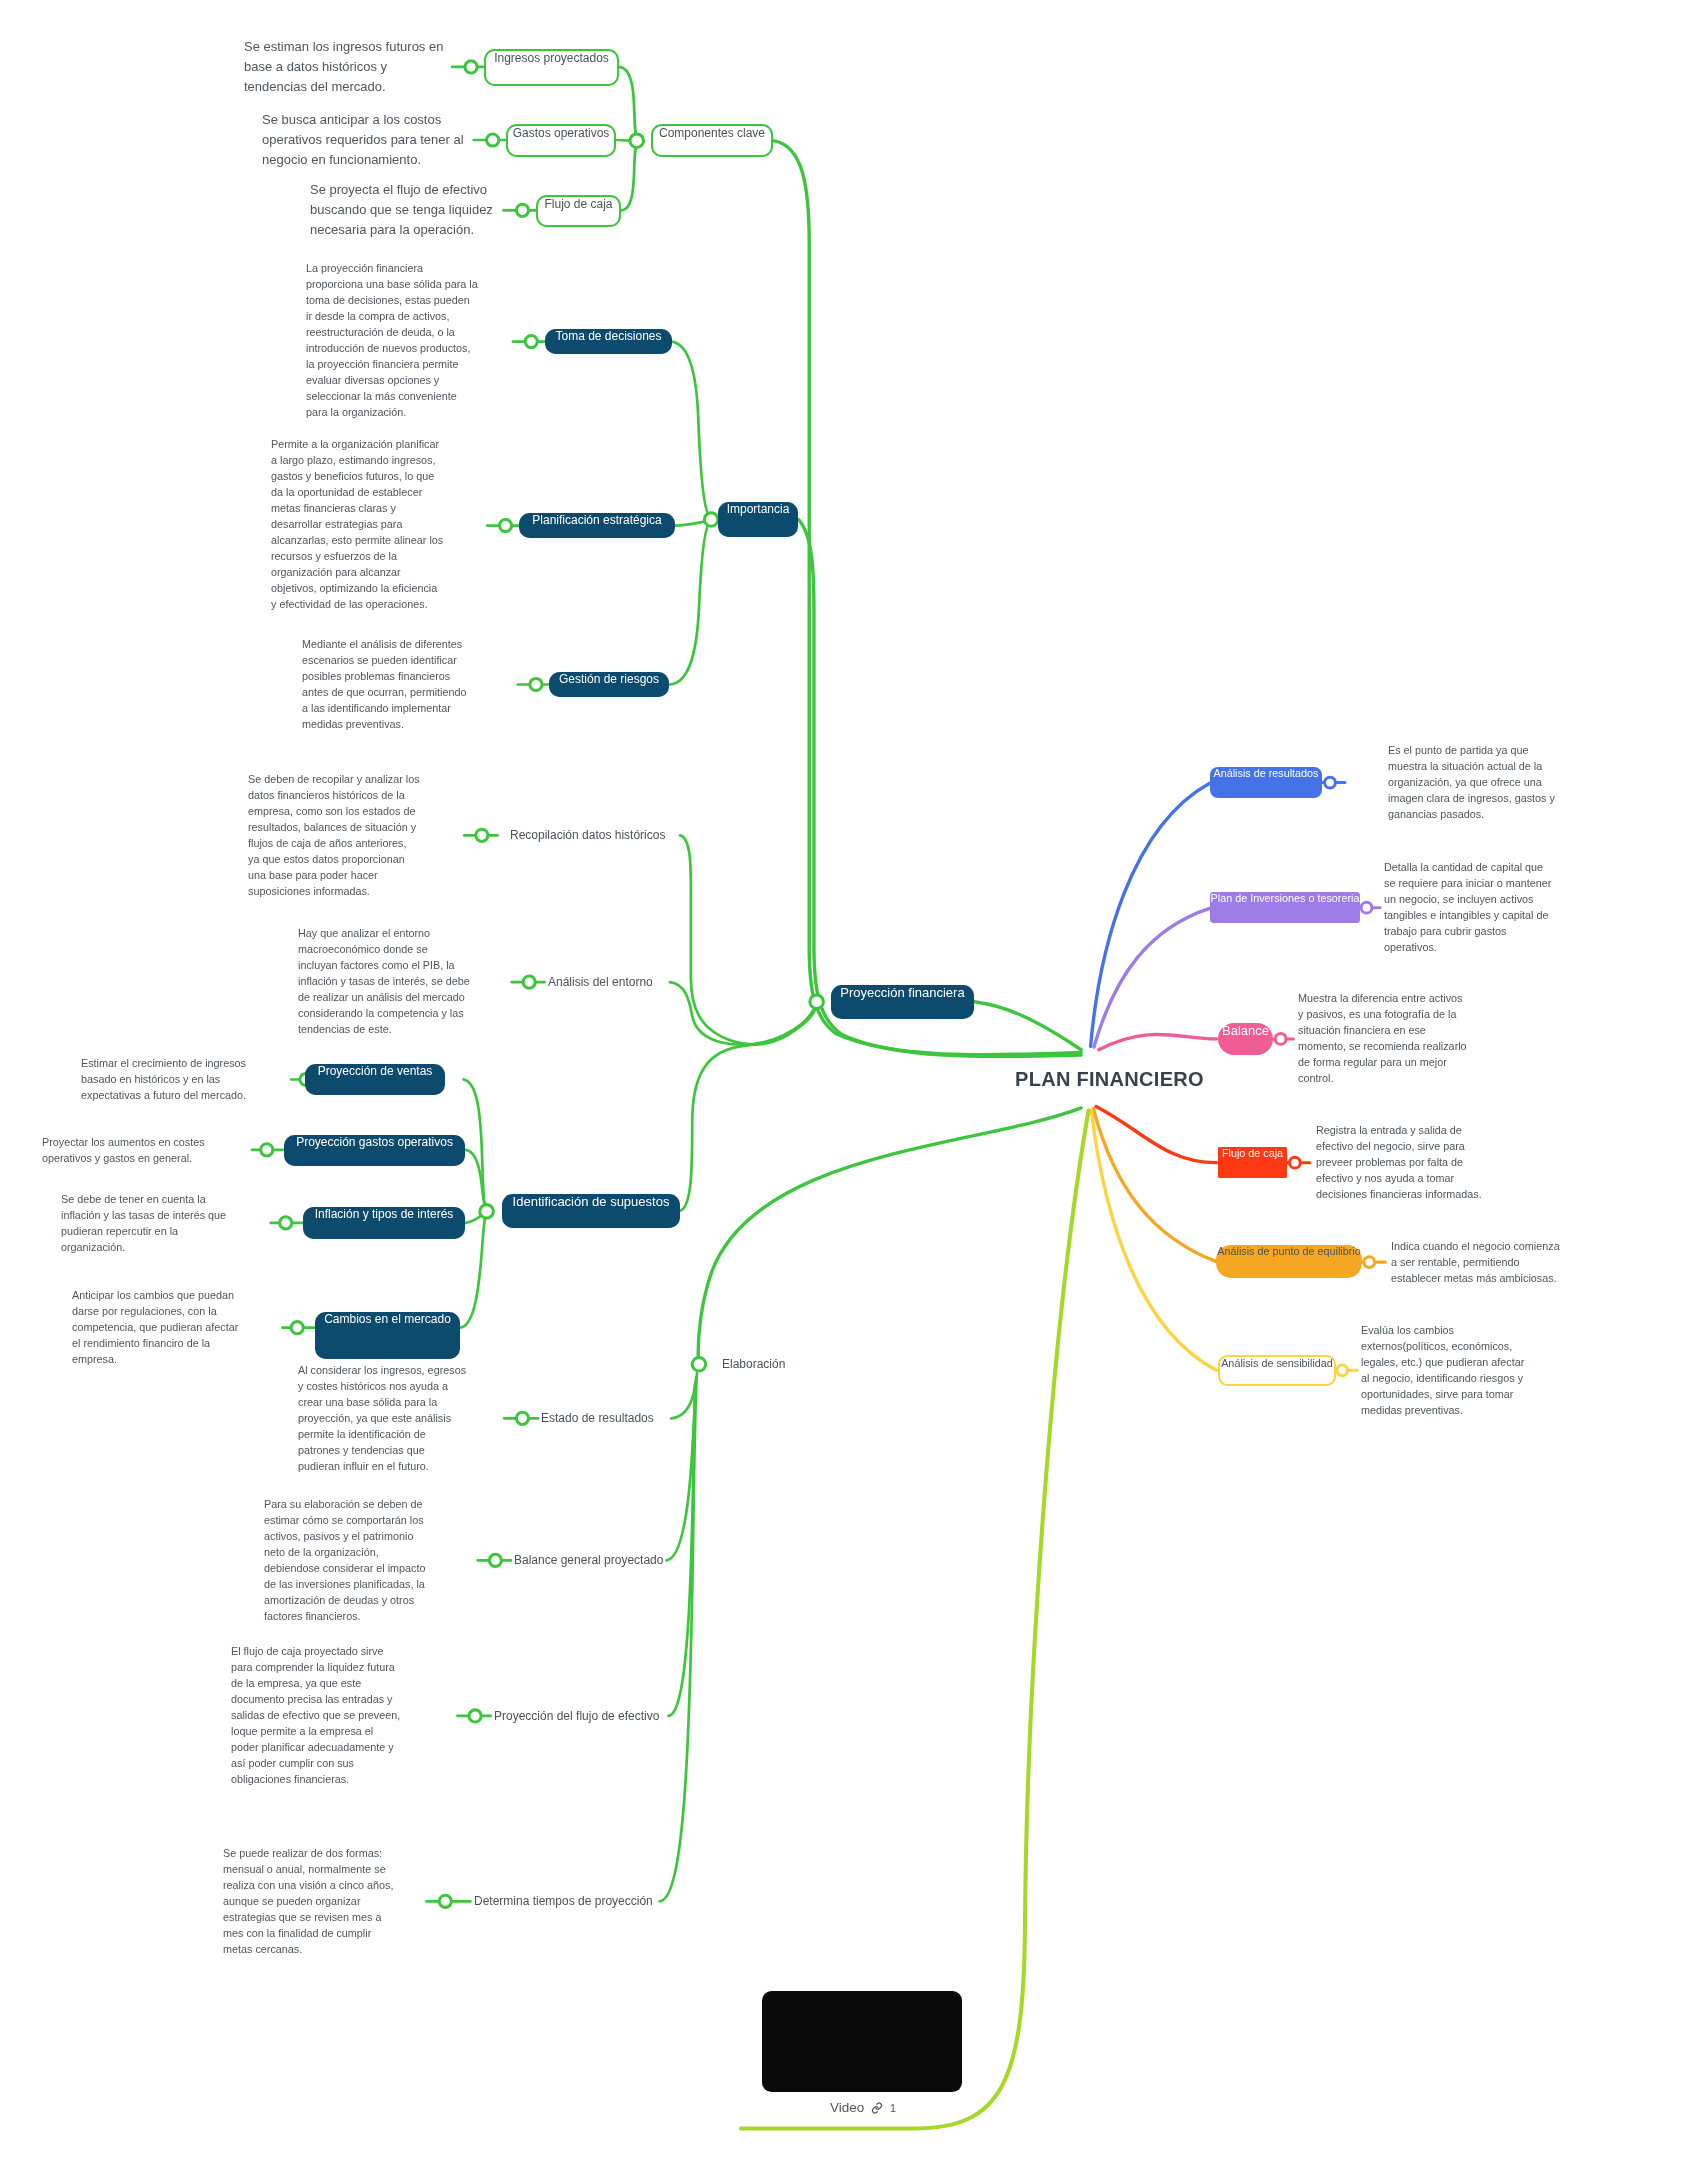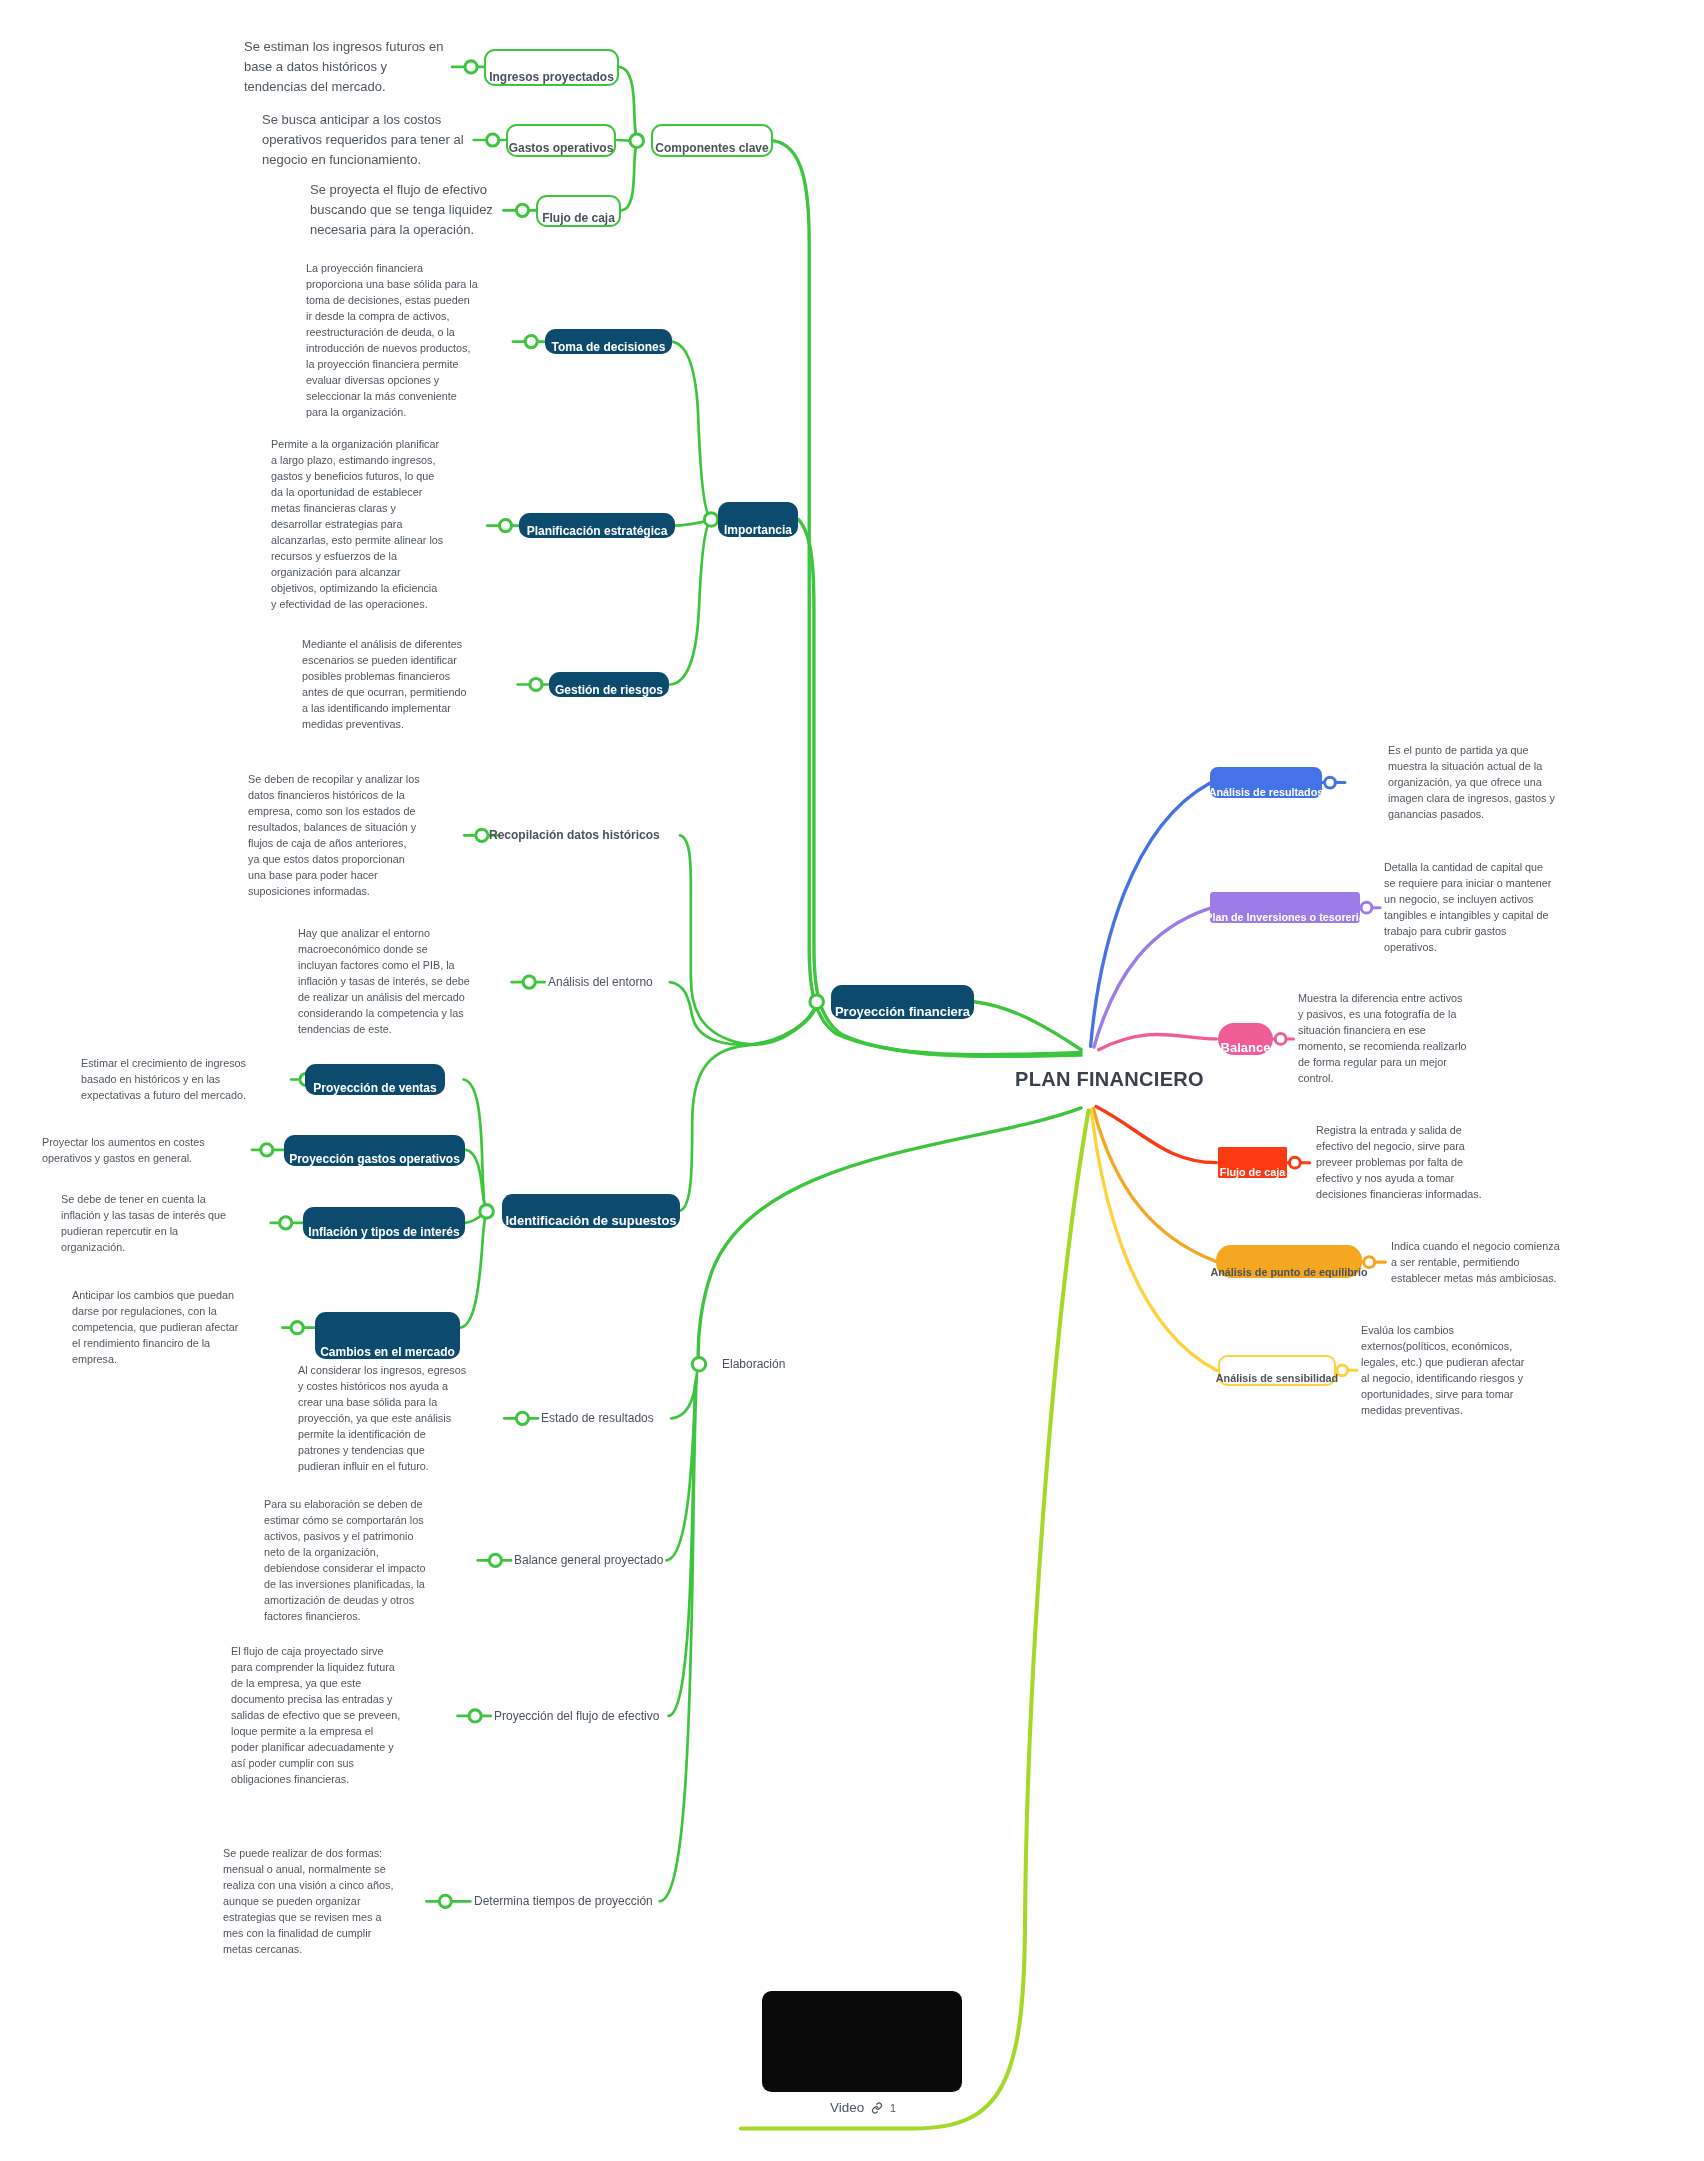--- a/index.html
+++ b/index.html
@@ -1,20 +1,20 @@
 <!DOCTYPE html>
 <html style="font-size:10.8px"><head>
 <meta charset="utf-8">
 <style>
   html,body{margin:0;padding:0;background:#fff;}
   #canvas{position:relative;width:1705px;height:2161px;background:#fff;overflow:hidden;
           font-family:"Liberation Sans",sans-serif;}
   #wires{position:absolute;left:0;top:0;z-index:0;}
-  .n{position:absolute;z-index:2;display:flex;align-items:flex-end;justify-content:center;
-     white-space:nowrap;box-sizing:border-box;border-radius:10.8px;font-size:12px;color:#4a535c;font-weight:bold;}
+  .n{position:absolute;z-index:2;display:flex;align-items:flex-start;justify-content:center;
+     white-space:nowrap;box-sizing:border-box;border-radius:10.8px;font-size:12px;color:#4a535c;}
   .n.fill{background:#0c4a6e;color:#fff;}
   .n.outline{background:#fff;border:2px solid #3dc53d;}
   .d{position:absolute;z-index:1;font-size:10.8px;line-height:16px;color:#4e575f;white-space:pre-line;}
   .d.big{font-size:13px;line-height:20px;}
   .t{position:absolute;z-index:2;font-size:12px;color:#4a535c;white-space:nowrap;height:19px;line-height:19px;}
   .title{position:absolute;z-index:2;font-size:20px;font-weight:800;letter-spacing:0.3px;color:#39424c;white-space:nowrap;}
   .thumb{position:absolute;z-index:2;background:#0a0a0a;border-radius:9.5px;}
   .cap{position:absolute;z-index:2;display:flex;align-items:center;gap:6.8px;font-size:13.5px;color:#4e575f;}
   .cap .cnt{font-size:10.8px;color:#4e575f;}
 </style>
@@ -160,21 +160,21 @@
 <div class="n fill" style="left:284px;top:1135px;width:181px;height:31px;">
       <span>Proyección gastos operativos</span>
     </div>
 <div class="n fill" style="left:303px;top:1207px;width:162px;height:32px;">
       <span>Inflación y tipos de interés</span>
     </div>
 <div class="n fill" style="left:315px;top:1312px;width:145px;height:47px;">
       <span>Cambios en el mercado</span>
     </div>
 
-<div class="t" style="left:489px;top:826px;font-weight:bold;">Recopilación datos históricos</div>
+<div class="t" style="left:510px;top:826px;">Recopilación datos históricos</div>
 <div class="t" style="left:548px;top:973px;">Análisis del entorno</div>
 <div class="t" style="left:722px;top:1355px;">Elaboración</div>
 <div class="t" style="left:541px;top:1409px;">Estado de resultados</div>
 <div class="t" style="left:514px;top:1551px;">Balance general proyectado</div>
 <div class="t" style="left:494px;top:1707px;">Proyección del flujo de efectivo</div>
 <div class="t" style="left:474px;top:1892px;">Determina tiempos de proyección</div>
 
 <div class="n" style="left:1210px;top:767px;width:112px;height:31px;background:#4573e7;color:#fff;font-size:10.8px;border-radius:8px;">
       <span>Análisis de resultados</span>
     </div>

